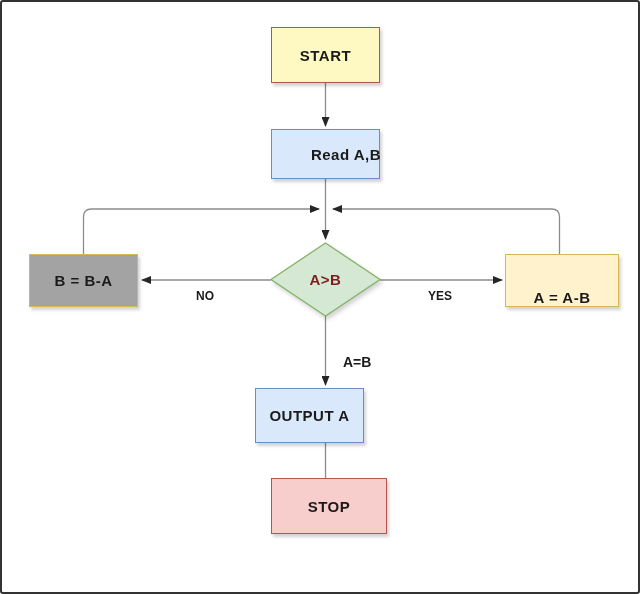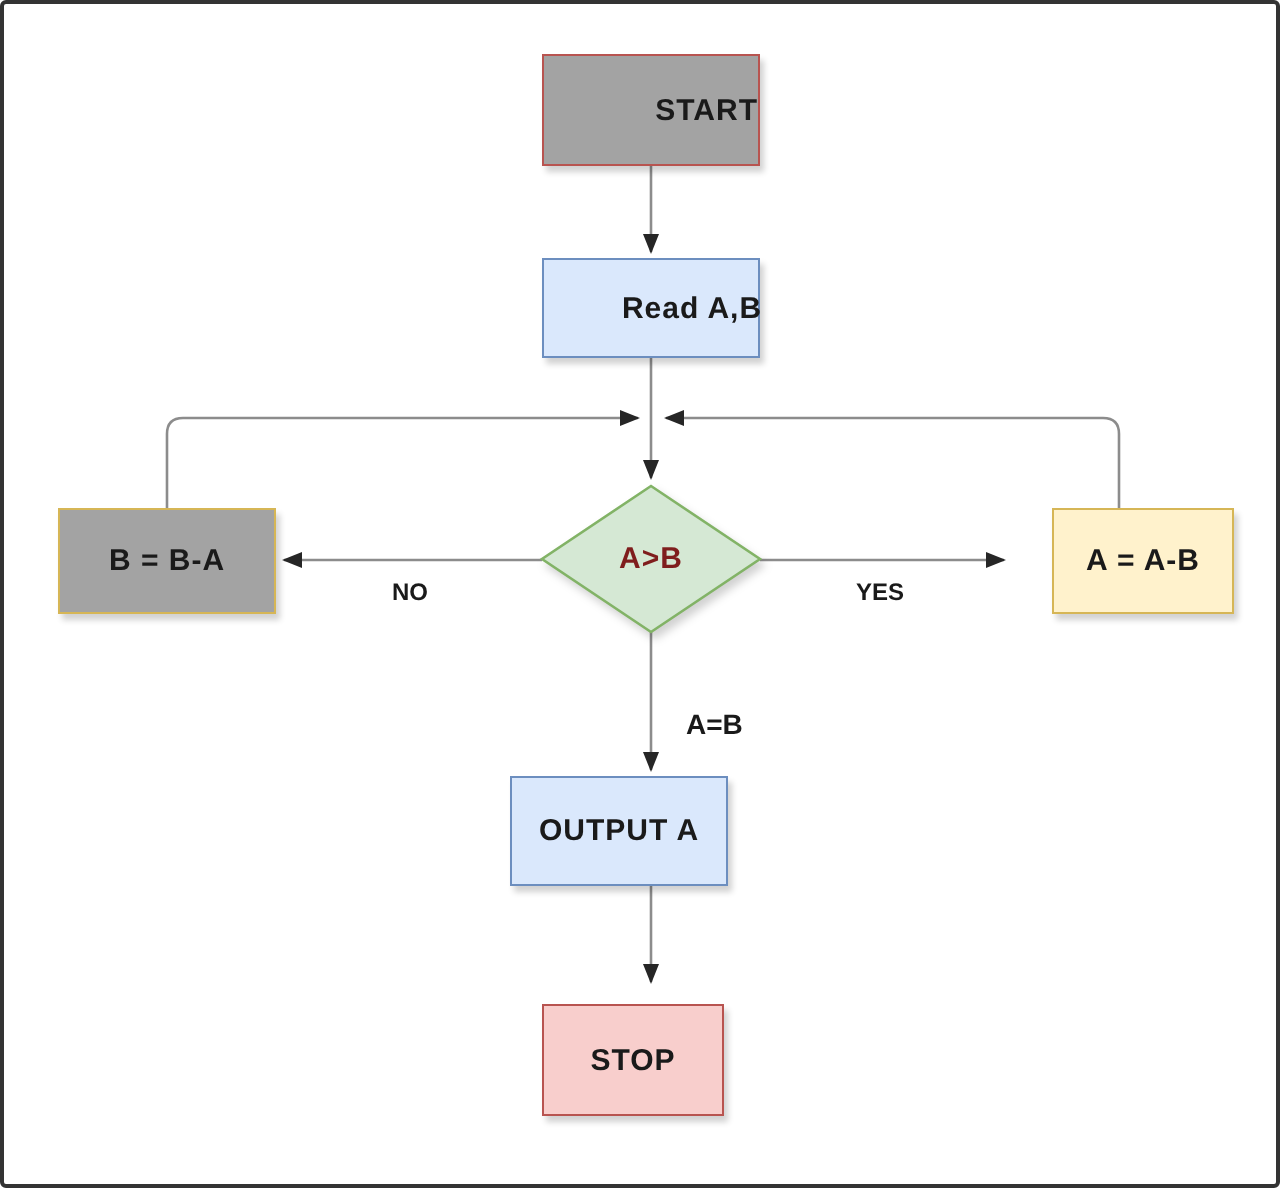--- a/index.html
+++ b/index.html
@@ -19,23 +19,23 @@
     box-sizing:border-box;
     border:1px solid #999;
     display:flex;align-items:center;justify-content:center;
     font-weight:bold;font-size:15px;letter-spacing:0.5px;color:#1a1a1a;
     box-shadow:2px 3px 3px rgba(0,0,0,0.18);
     white-space:nowrap;
   }
   .node-start  {left:269px;top:25px; width:109px;height:56px;}
   .node-read   {left:269px;top:127px;width:109px;height:50px;}
   .node-left   {left:27px; top:252px;width:109px;height:53px;}
-  .node-right  {left:524px;top:252px;width:91px;height:53px;}
+  .node-right  {left:503px;top:252px;width:114px;height:53px;align-items:flex-end;}
   .node-output {left:253px;top:386px;width:109px;height:55px;}
-  .node-stop   {left:269px;top:500px;width:91px;height:56px;}
+  .node-stop   {left:269px;top:476px;width:116px;height:56px;}
   .diamond-label{
     position:absolute;left:269px;top:241px;width:109px;height:73px;
     display:flex;align-items:center;justify-content:center;
     font-weight:bold;font-size:15px;letter-spacing:0.5px;color:#7f1d1d;
     background:transparent;box-shadow:none;border:none;
   }
   .edge-label{
     position:absolute;
     font-weight:bold;color:#1a1a1a;
     background:#fff;padding:0 2px;
@@ -70,21 +70,21 @@
 
     <path class="wire" d="M378 278 H500" marker-end="url(#arrow)"></path>
 
     <path class="wire" d="M323.5 314 V383" marker-end="url(#arrow)"></path>
 
     <path class="wire" d="M323.5 441 V489" marker-end="url(#arrow)"></path>
 
     <polygon points="323.5,241 378,277.5 323.5,314 269,277.5" style="stroke-width: 1.3; filter: drop-shadow(rgba(0, 0, 0, 0.18) 2px 3px 2px); stroke: rgb(130, 179, 102);" fill="#d5e8d4"></polygon>
   </svg>
 
-  <div class="node node-start" style="background-color: #a3a3a3; border-color: rgb(184, 84, 80); justify-content: flex-end;">
+  <div class="node node-start" style="background-color: #fef9c3; border-color: rgb(184, 84, 80);">
     <span>START</span>
   </div>
 
   <div class="node node-read" style="background-color: rgb(218, 232, 252); border-color: rgb(108, 142, 191); padding-left: 41px;">
     <span>Read A,B</span>
   </div>
 
   <div class="diamond-label">
     <span>A&gt;B</span>
   </div>

